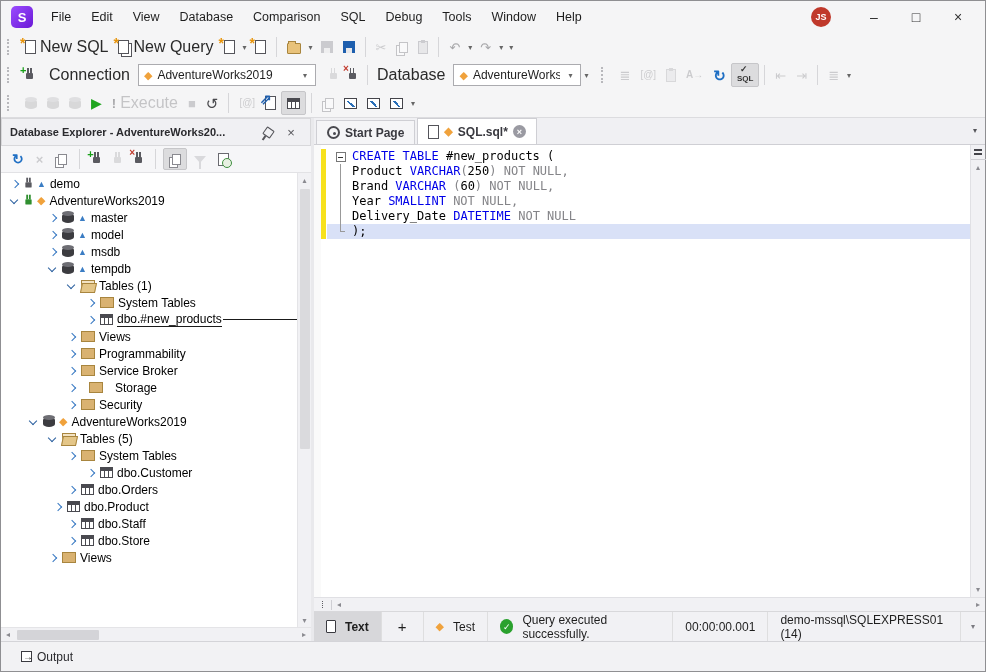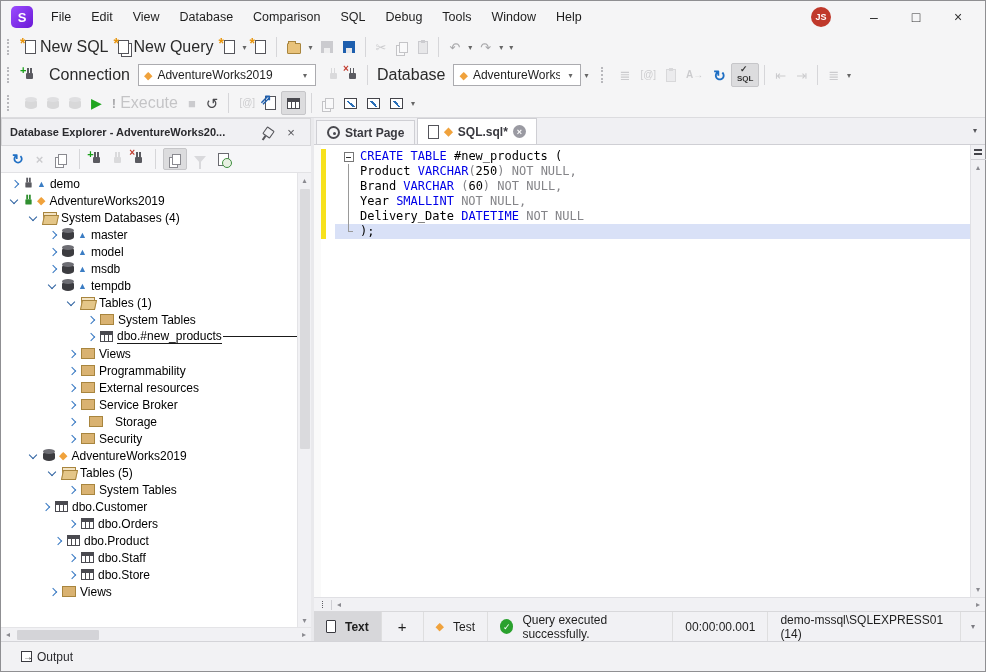--- a/index.html
+++ b/index.html
@@ -115,21 +115,21 @@
   .tabbar { height:26px; display:flex; align-items:flex-end; padding-left:2px; background:#f0f0f3; flex:0 0 auto; position:relative; }
   .tab { height:24px; display:flex; align-items:center; gap:5px; padding:0 10px; border:1px solid #cfcfd4; border-bottom:none; background:#f5f5f7; font-weight:bold; color:#3a3a40; margin-right:2px; }
   .tab.active { background:#fff; height:26px; }
   .tab-close { width:13px; height:13px; border-radius:50%; background:#9a9aa2; color:#fff; font-size:9px; display:flex; align-items:center; justify-content:center; }
   .tabbar-dd { position:absolute; right:8px; top:8px; font-size:8px; color:#55555a; }
   .editor-outer { flex:1 1 auto; display:flex; min-height:0; border-top:1px solid #cfcfd4; }
   .editor { flex:1 1 auto; position:relative; background:#fff; overflow:hidden; font-family:"DejaVu Sans Mono", monospace; font-size:12px; }
   .indicator-margin { position:absolute; left:0; top:0; bottom:0; width:7px; background:#fafafa; }
   .change-bar { position:absolute; left:7px; top:4px; width:5px; background:#f7e11c; }
   .codelines { position:absolute; inset:4px 0 0 0; }
-  .code-line { height:15px; line-height:15px; padding-left:38px; white-space:pre; position:relative;margin-left:8px; }
+  .code-line { height:15px; line-height:15px; padding-left:38px; white-space:pre; position:relative; }
   .code-line.current { background:linear-gradient(to right, transparent 13px, #d9e1f7 13px); }
   .tok-k { color:#0000e8; }
   .tok-i { color:#000; }
   .tok-g { color:#848488; }
   .fold { position:absolute; left:21px; top:0; width:12px; height:15px; }
   .fold-start::before { content:''; position:absolute; left:1px; top:3px; width:8px; height:8px; border:1px solid #777; background:#fff; }
   .fold-start::after { content:''; position:absolute; left:3px; top:8px; width:5px; height:1px; background:#333; }
   .fold-mid::before { content:''; position:absolute; left:5px; top:0; height:15px; border-left:1px solid #999; }
   .fold-end::before { content:''; position:absolute; left:5px; top:0; height:8px; border-left:1px solid #999; }
   .fold-end::after { content:''; position:absolute; left:5px; top:7px; width:5px; border-top:1px solid #999; }
@@ -407,25 +407,20 @@
               <span class="tree-label">demo</span>
             </div>
             <div class="tree-row" style="padding-left: 8px;">
               <span class="chev e"></span>
               <span class="tic">
                 <span class="ic-plug green" style="transform:scale(.9)"></span>
               </span>
               <span class="tic tic-diamond">◆</span>
               <span class="tree-label">AdventureWorks2019</span>
             </div>
-            <div class="tree-row" style="padding-left: 27px;">
-              <span class="chev e"></span>
-              <span class="tic tic-folder-open"></span>
-              <span class="tree-label">System Databases (4)</span>
-            </div>
             <div class="tree-row" style="padding-left: 46px;">
               <span class="chev c"></span>
               <span class="tic">
                 <span class="ic-db"></span>
               </span>
               <span class="tic tic-triangle">▲</span>
               <span class="tree-label">master</span>
             </div>
             <div class="tree-row" style="padding-left: 46px;">
               <span class="chev c"></span>
@@ -471,25 +466,20 @@
             </div>
             <div class="tree-row" style="padding-left: 65px;">
               <span class="chev c"></span>
               <span class="tic tic-folder"></span>
               <span class="tree-label">Views</span>
             </div>
             <div class="tree-row" style="padding-left: 65px;">
               <span class="chev c"></span>
               <span class="tic tic-folder"></span>
               <span class="tree-label">Programmability</span>
-            </div>
-            <div class="tree-row" style="padding-left: 65px;">
-              <span class="chev c"></span>
-              <span class="tic tic-folder"></span>
-              <span class="tree-label">External resources</span>
             </div>
             <div class="tree-row" style="padding-left: 65px;">
               <span class="chev c"></span>
               <span class="tic tic-folder"></span>
               <span class="tree-label">Service Broker</span>
             </div>
             <div class="tree-row" style="padding-left: 65px; gap: 8px;">
               <span class="chev c"></span>
               <span class="tic tic-folder"></span>
               <span class="tree-label">Storage</span>
@@ -510,21 +500,21 @@
             <div class="tree-row" style="padding-left: 46px;">
               <span class="chev e"></span>
               <span class="tic tic-folder-open"></span>
               <span class="tree-label">Tables (5)</span>
             </div>
             <div class="tree-row" style="padding-left: 65px;">
               <span class="chev c"></span>
               <span class="tic tic-folder"></span>
               <span class="tree-label">System Tables</span>
             </div>
-            <div class="tree-row" style="padding-left: 39px;">
+            <div class="tree-row" style="padding-left: 84px;">
               <span class="chev c"></span>
               <span class="tic">
                 <span class="ic-table"></span>
               </span>
               <span class="tree-label">dbo.Customer</span>
             </div>
             <div class="tree-row" style="padding-left: 65px;">
               <span class="chev c"></span>
               <span class="tic">
                 <span class="ic-table"></span>

